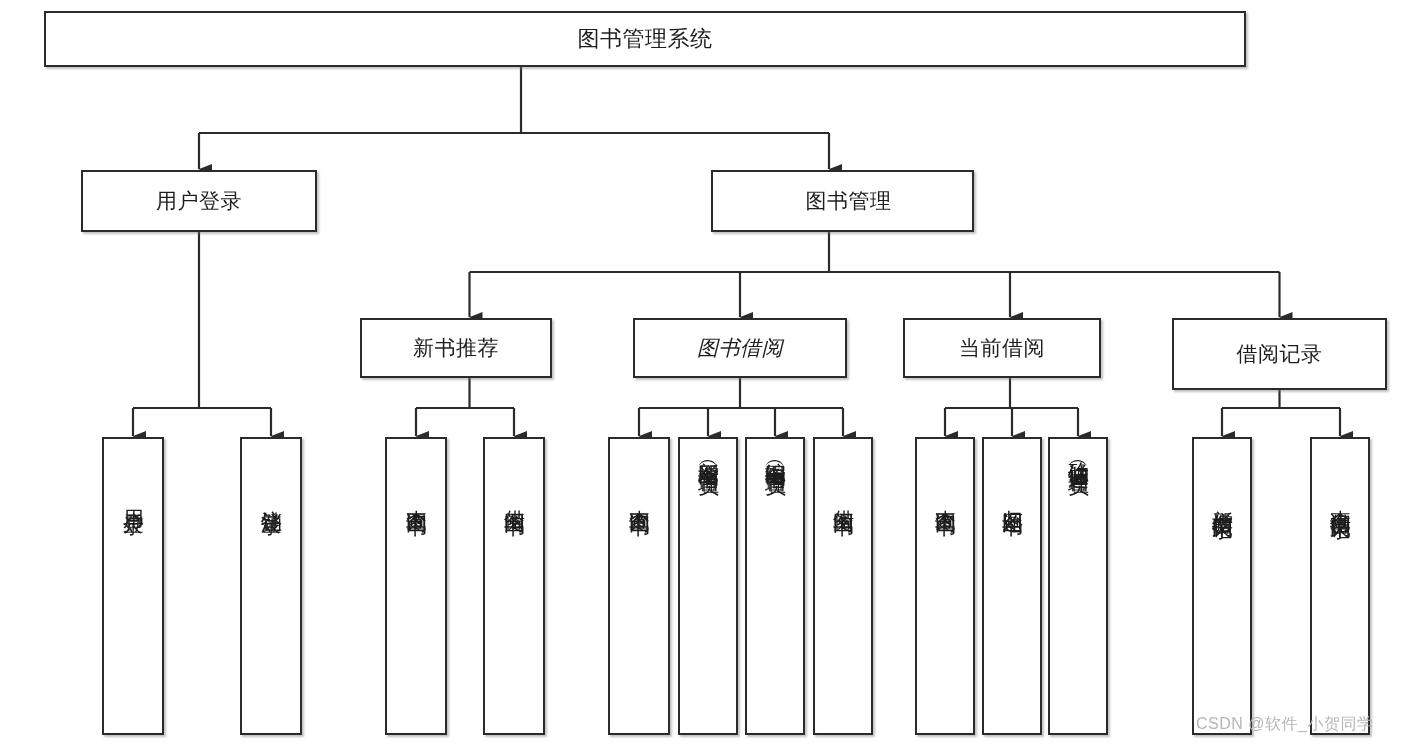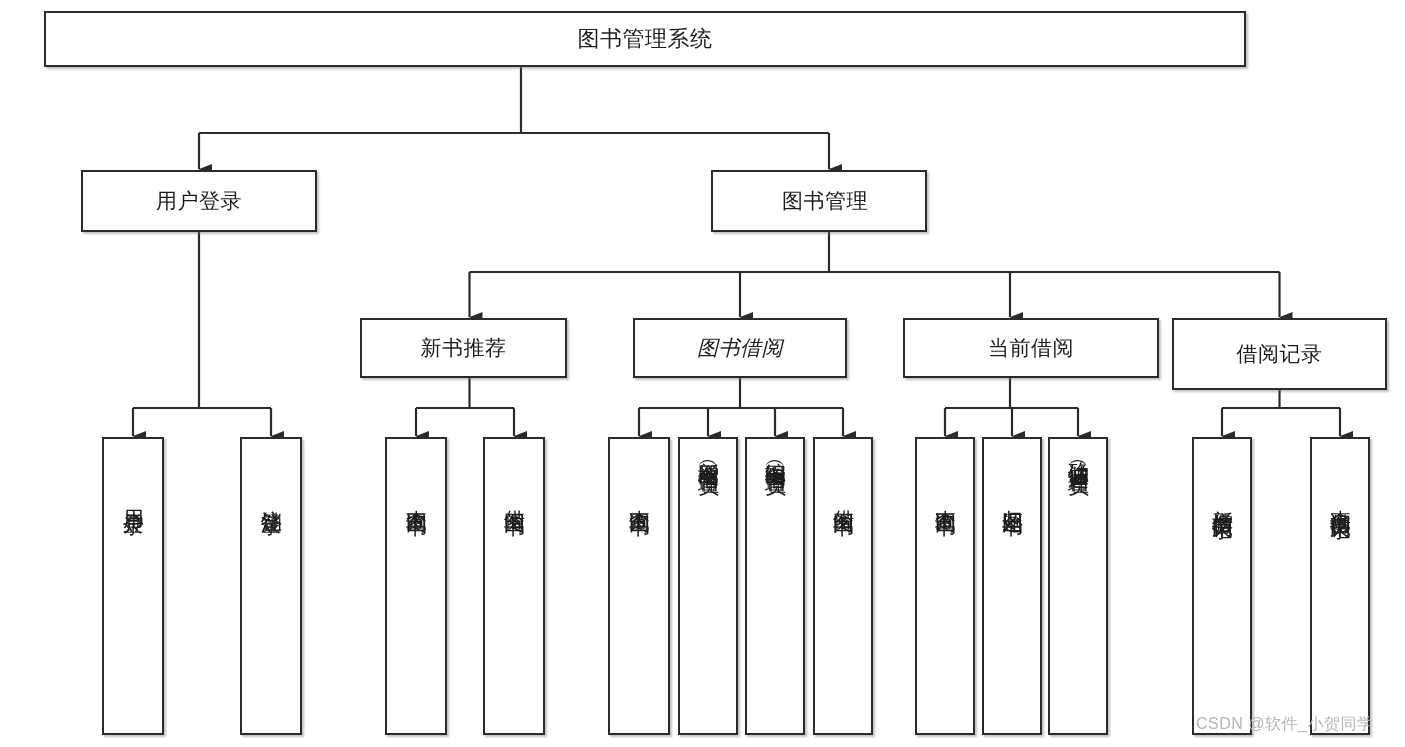--- a/index.html
+++ b/index.html
@@ -117,30 +117,30 @@
       <line x1="1340" y1="408" x2="1340" y2="436" stroke="#2b2b2b" stroke-width="2.2" marker-end="url(#arrow)"></line>
     </svg>
 
   <div id="nodes">
       <div class="node horiz root" style="left: 20px; top: 11px; width: 1202px; height: 56px; margin-left: 24px;">
         <span class="label">图书管理系统</span>
       </div>
       <div class="node horiz" style="left: 81px; top: 170px; width: 236px; height: 62px;">
         <span class="label">用户登录</span>
       </div>
-      <div class="node horiz" style="left: 711px; top: 170px; width: 216px; height: 62px; padding-left: 12px;">
+      <div class="node horiz" style="left: 711px; top: 170px; width: 263px; height: 62px; padding-left: 12px;">
         <span class="label">图书管理</span>
       </div>
-      <div class="node horiz" style="left: 360px; top: 318px; width: 207px; height: 60px;">
+      <div class="node horiz" style="left: 360px; top: 318px; width: 192px; height: 60px;">
         <span class="label">新书推荐</span>
       </div>
       <div class="node horiz" style="left: 633px; top: 318px; width: 214px; height: 60px; font-style: italic;">
         <span class="label">图书借阅</span>
       </div>
-      <div class="node horiz" style="left: 903px; top: 318px; width: 256px; height: 60px;">
+      <div class="node horiz" style="left: 903px; top: 318px; width: 198px; height: 60px;">
         <span class="label">当前借阅</span>
       </div>
       <div class="node horiz" style="left: 1172px; top: 318px; width: 215px; height: 72px;">
         <span class="label">借阅记录</span>
       </div>
       <div class="node vert mid" style="left: 102px; top: 437px; width: 62px; height: 298px;">
         <span class="label">用户登录</span>
       </div>
       <div class="node vert mid" style="left: 240px; top: 437px; width: 62px; height: 298px;">
         <span class="label">注销登录</span>

